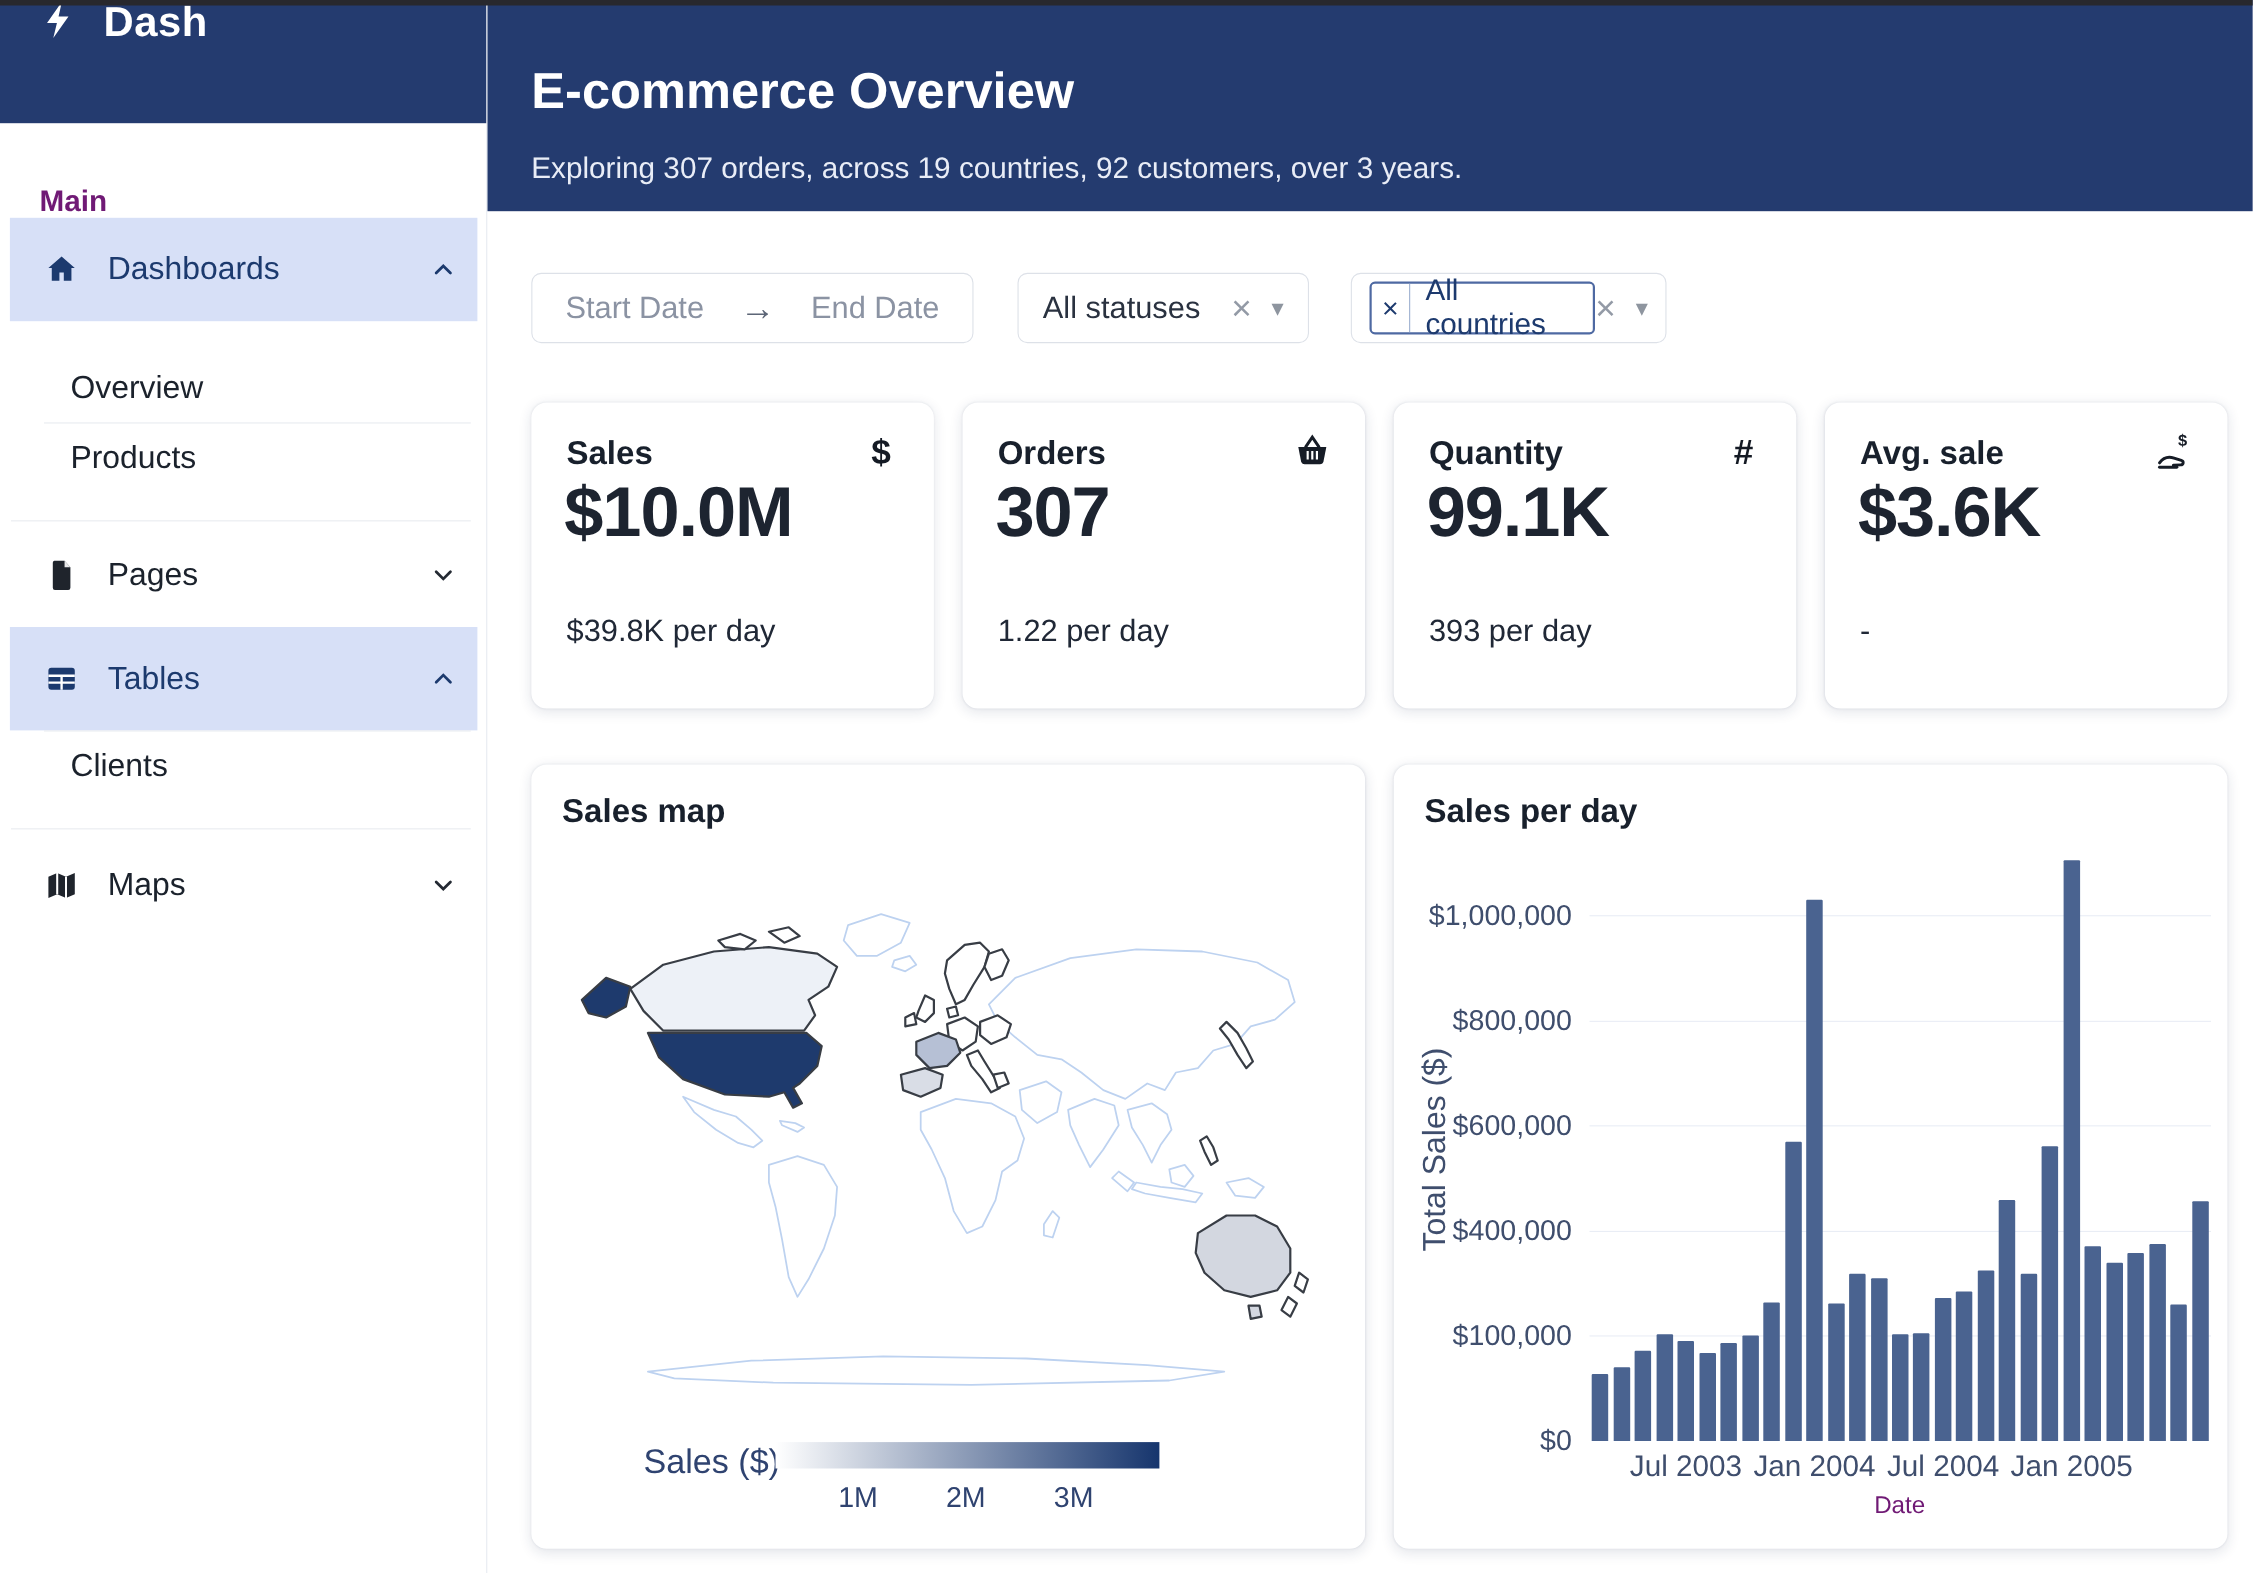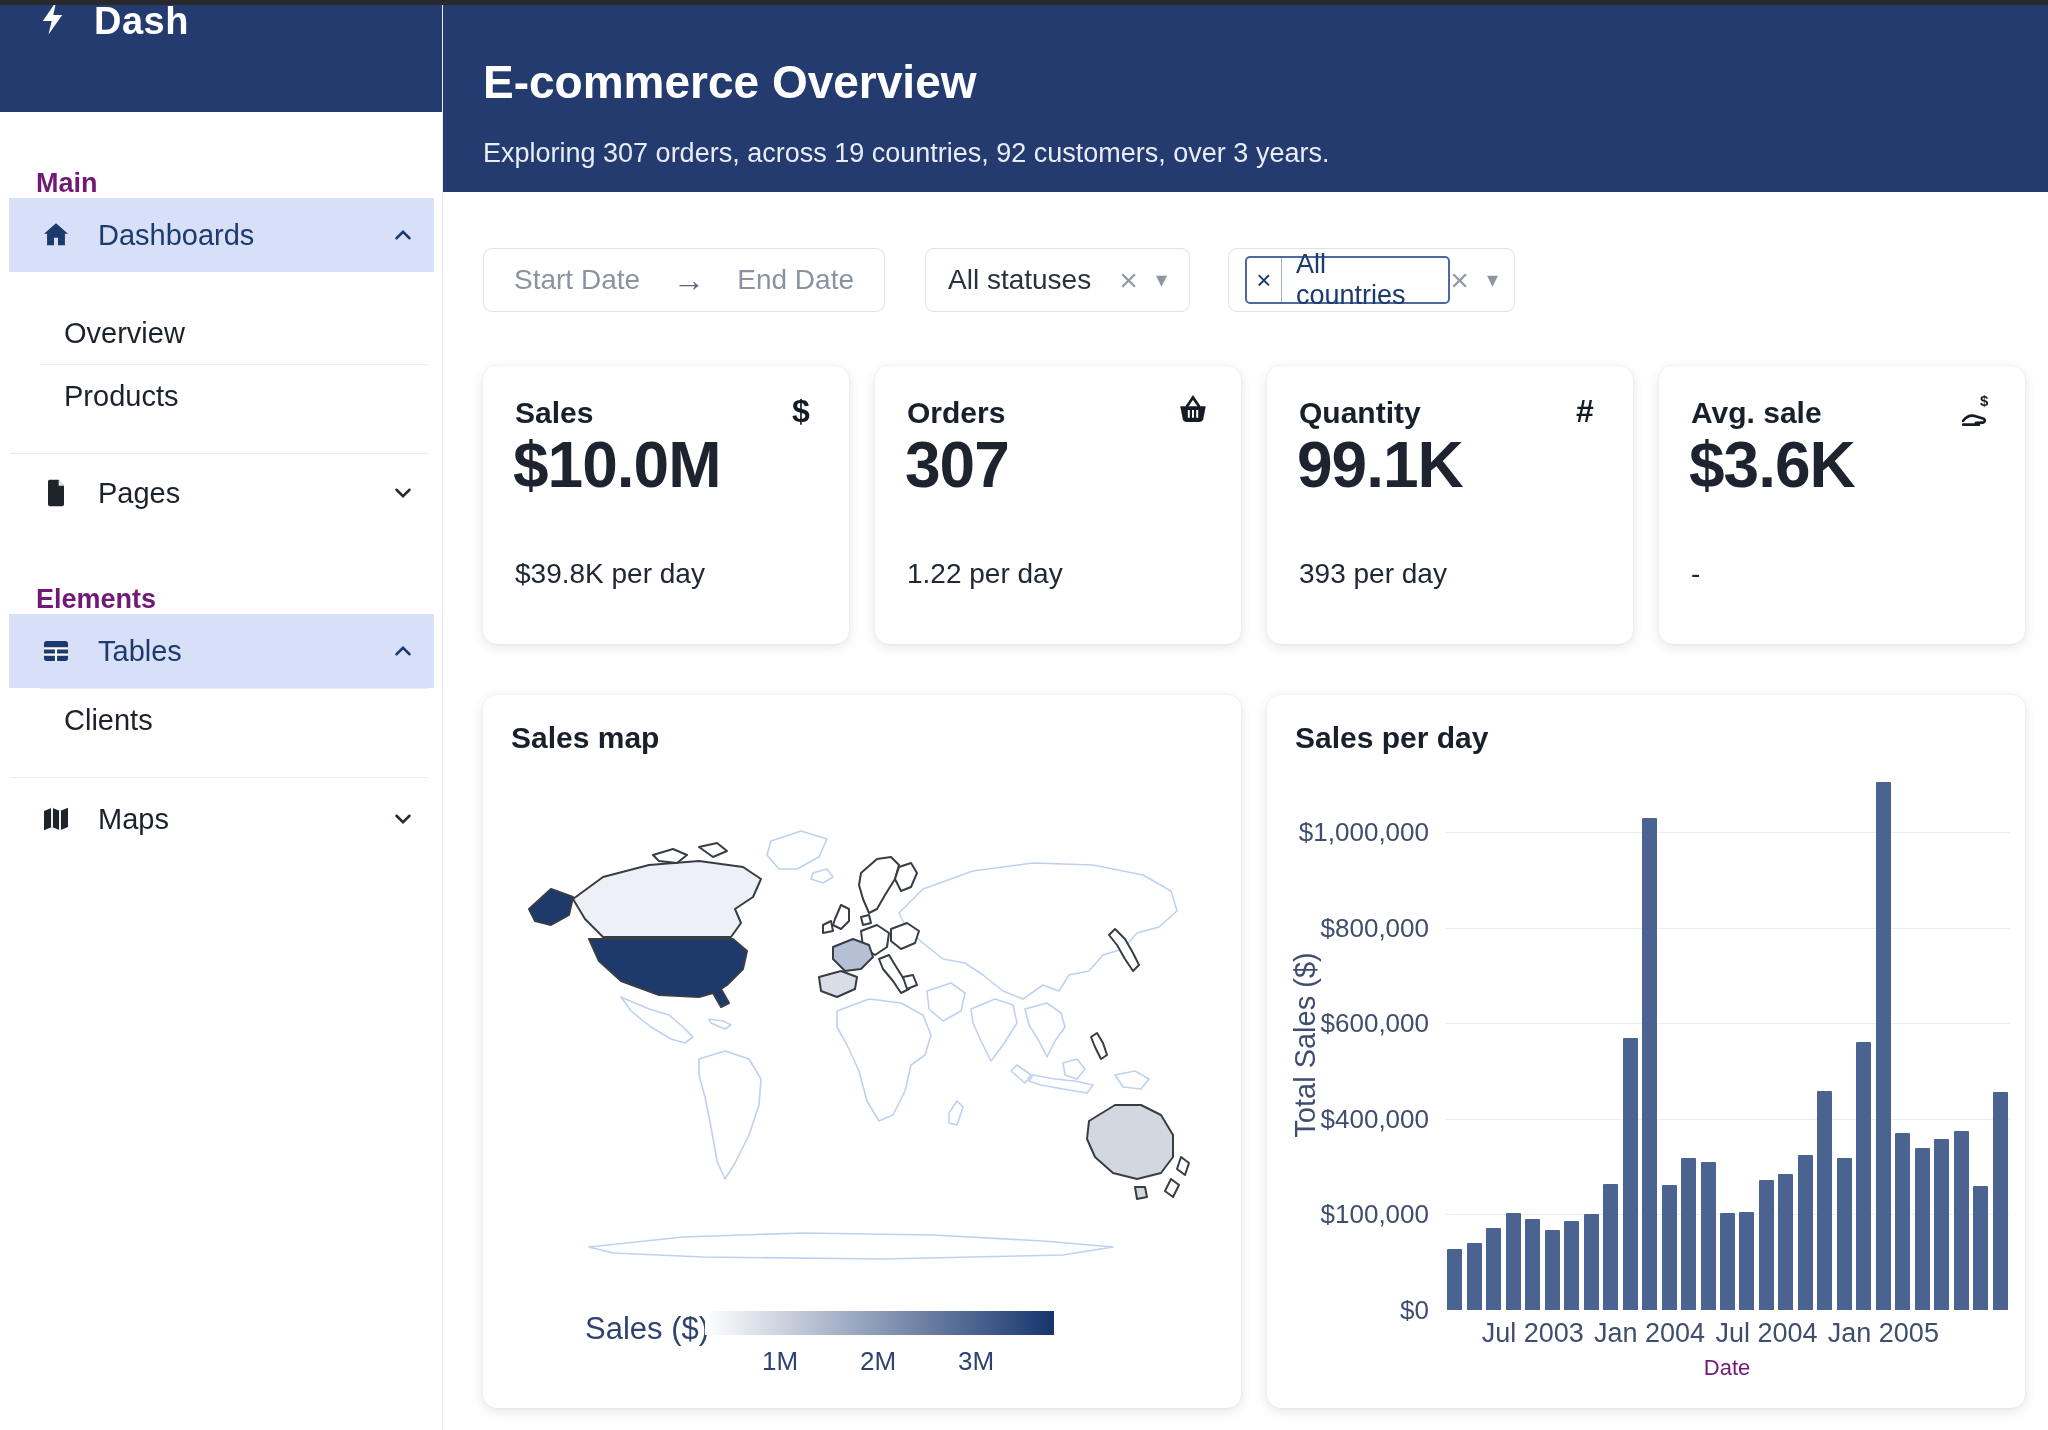--- a/index.html
+++ b/index.html
@@ -8,21 +8,21 @@
   .topstrip{position:absolute;left:0;top:0;width:2048px;height:5px;background:#28282d;z-index:30;}
 
   
   .sidebar{position:absolute;left:0;top:0;width:442px;height:1430px;background:#fff;
            border-right:1px solid #e7eaf0;z-index:10;}
   .logo-band{height:112px;background:#243b6f;display:flex;align-items:flex-start;padding-left:36px;gap:22px;}
   .logo-text{color:#fff;font-size:38px;font-weight:700;letter-spacing:.5px;}
   .nav-heading{margin:0;padding:0 0 0 36px;font-size:27px;font-weight:700;color:#701a75;height:30px;line-height:30px;}
   .h-main{margin-top:56px;}
   .h-elements{margin-top:54px;}
-  .nav-item{height:74px;display:flex;align-items:center;padding:0 26px 0 40px;font-size:29px;color:#1b222c;cursor:pointer;}
+  .nav-item{height:94px;display:flex;align-items:center;padding:0 26px 0 40px;font-size:29px;color:#1b222c;cursor:pointer;}
   .nav-item .nicon{width:32px;height:32px;margin-right:26px;flex:0 0 32px;}
   .nav-item .chev{margin-left:auto;width:26px;height:26px;}
   .nav-item.active{background:#d7e0f7;color:#1c3a6e;margin:0 8px 0 9px;padding:0 18px 0 31px;}
   .mt22{margin-top:22px;} .mt30{margin-top:30px;} .mt28{margin-top:28px;} .mt14{margin-top:14px;} .mt4{margin-top:4px;} .mt2{margin-top:2px;}
   .sub-item{height:62px;display:flex;align-items:center;padding-left:64px;font-size:29px;color:#1b222c;cursor:pointer;}
   .sub-divider{height:1px;background:#e8ebf0;margin:0 14px 0 40px;}
   .section-divider{height:1px;background:#e8ebf0;margin:26px 14px 0 10px;}
 
   
   .main-header{position:absolute;left:442px;top:0;width:1606px;height:192px;background:#243b6f;z-index:5;}
@@ -114,21 +114,20 @@
     <svg class="nicon" viewBox="0 0 24 24">
       <path d="M7 2 h7 l4 4.5 v14 a1.5 1.5 0 0 1 -1.5 1.5 h-9 a1.5 1.5 0 0 1 -1.5 -1.5 V3.5 A1.5 1.5 0 0 1 7 2 Z" fill="#1f242c"></path>
       <path d="M14 2 l4 4.5 h-4 z" fill="#ffffff" opacity="0.9"></path>
     </svg>
     <span>Pages</span>
     <svg class="chev" viewBox="0 0 24 24">
       <path d="M6 9 L12 15 L18 9" fill="none" stroke="#242a33" stroke-width="2.3" stroke-linecap="round"></path>
     </svg>
   </div>
 
-  <div class="nav-heading h-elements">Elements</div>
 
   <div class="nav-item active mt14">
     <svg class="nicon" viewBox="0 0 24 24">
       <rect x="3" y="4.5" width="18" height="15" rx="2" fill="#1c3a6e"></rect>
       <path d="M3 10 H21 M12 10 V19.5 M3 14.7 H21" stroke="#ffffff" stroke-width="1.6"></path>
     </svg>
     <span>Tables</span>
     <svg class="chev" viewBox="0 0 24 24">
       <path d="M6 15 L12 9 L18 15" fill="none" stroke="#1c3a6e" stroke-width="2.3" stroke-linecap="round"></path>
     </svg>

